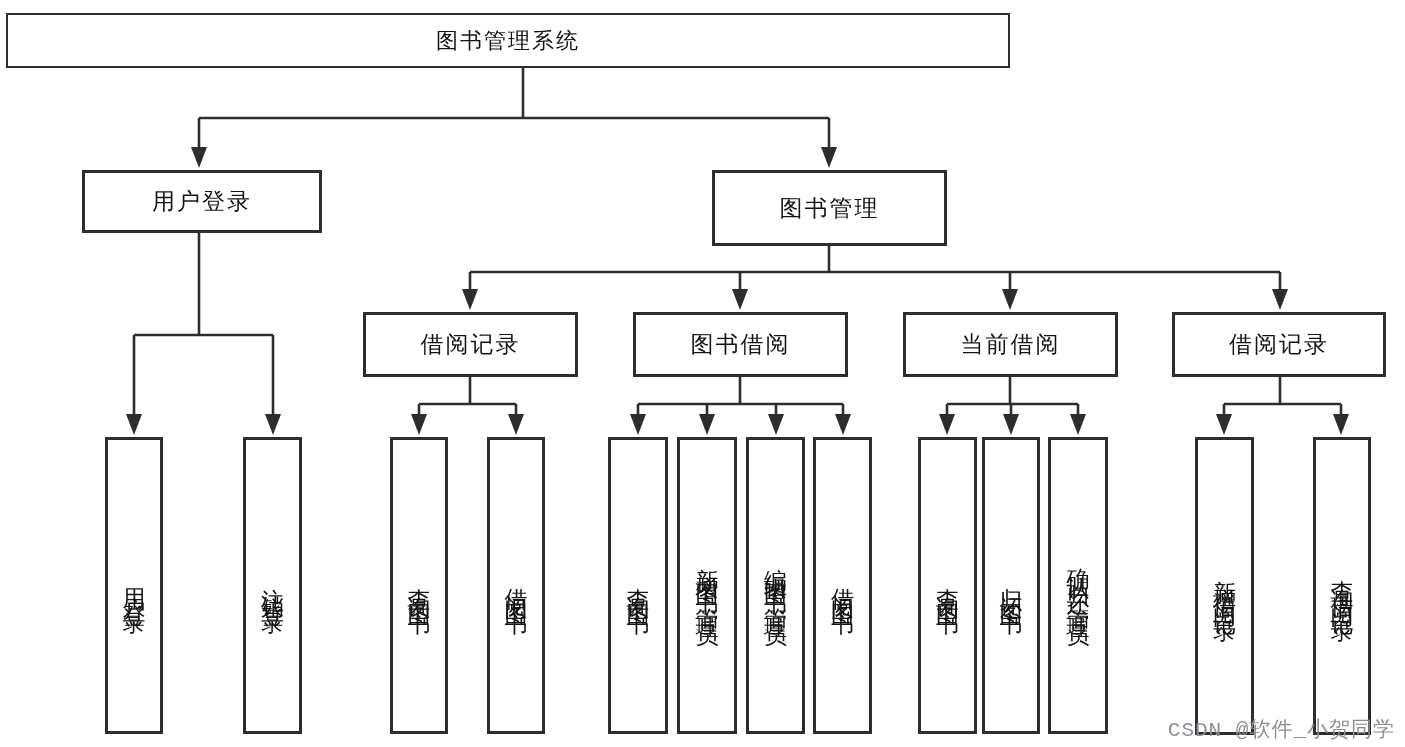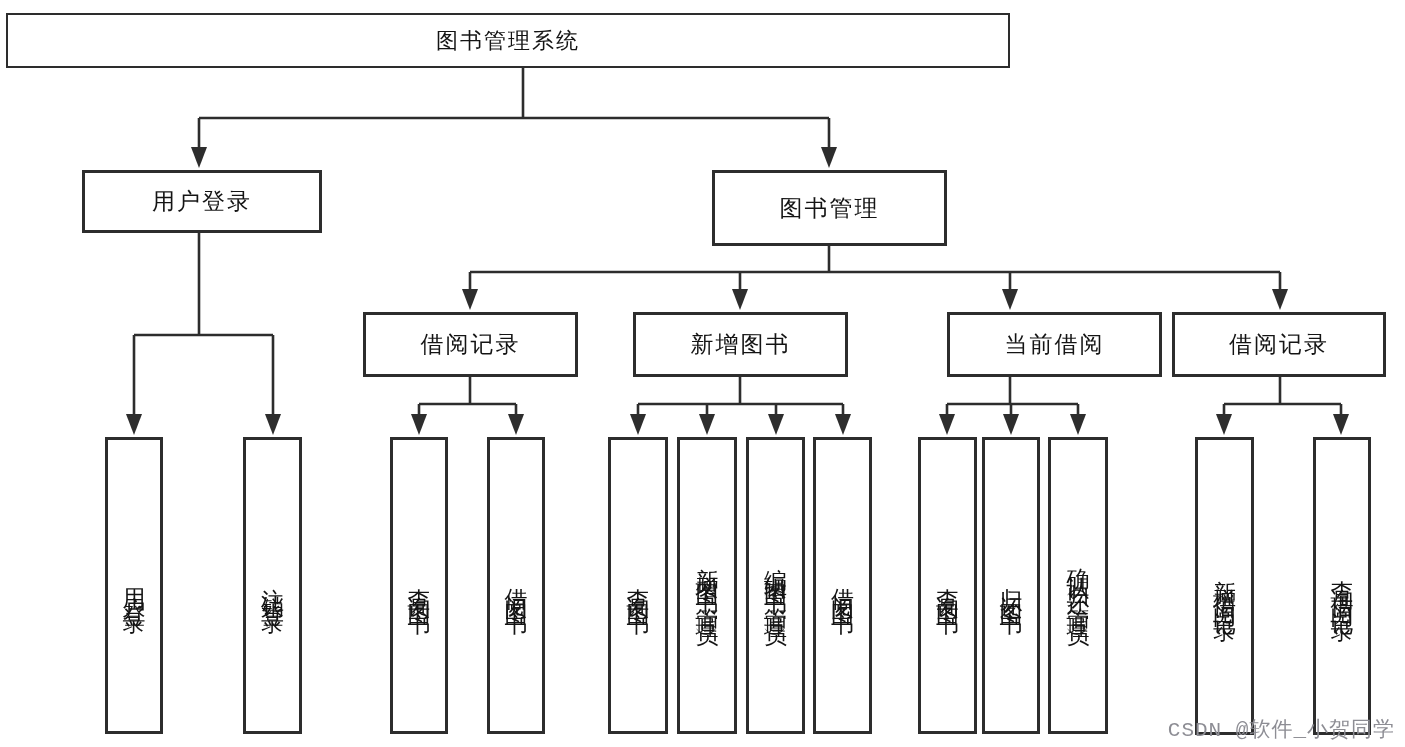--- a/index.html
+++ b/index.html
@@ -122,23 +122,23 @@
     <span class="lbl">用户登录</span>
   </div>
   <div class="box" style="left:712px;top:170px;width:235px;height:76px;">
     <span class="lbl">图书管理</span>
   </div>
 
   <div class="box" style="left:363px;top:312px;width:215px;height:65px;">
     <span class="lbl">借阅记录</span>
   </div>
   <div class="box" style="left:633px;top:312px;width:215px;height:65px;">
-    <span class="lbl">新增图书</span>
+    <span class="lbl">图书借阅</span>
   </div>
-  <div class="box" style="left:903px;top:312px;width:215px;height:65px;margin-left:44px;">
+  <div class="box" style="left:903px;top:312px;width:215px;height:65px;">
     <span class="lbl">当前借阅</span>
   </div>
   <div class="box" style="left:1172px;top:312px;width:214px;height:65px;">
     <span class="lbl">借阅记录</span>
   </div>
 
   <div class="box v" style="left:105px;top:437px;width:58px;height:297px;">
     <span class="lbl">用户登录</span>
   </div>
   <div class="box v" style="left:243px;top:437px;width:59px;height:297px;">

